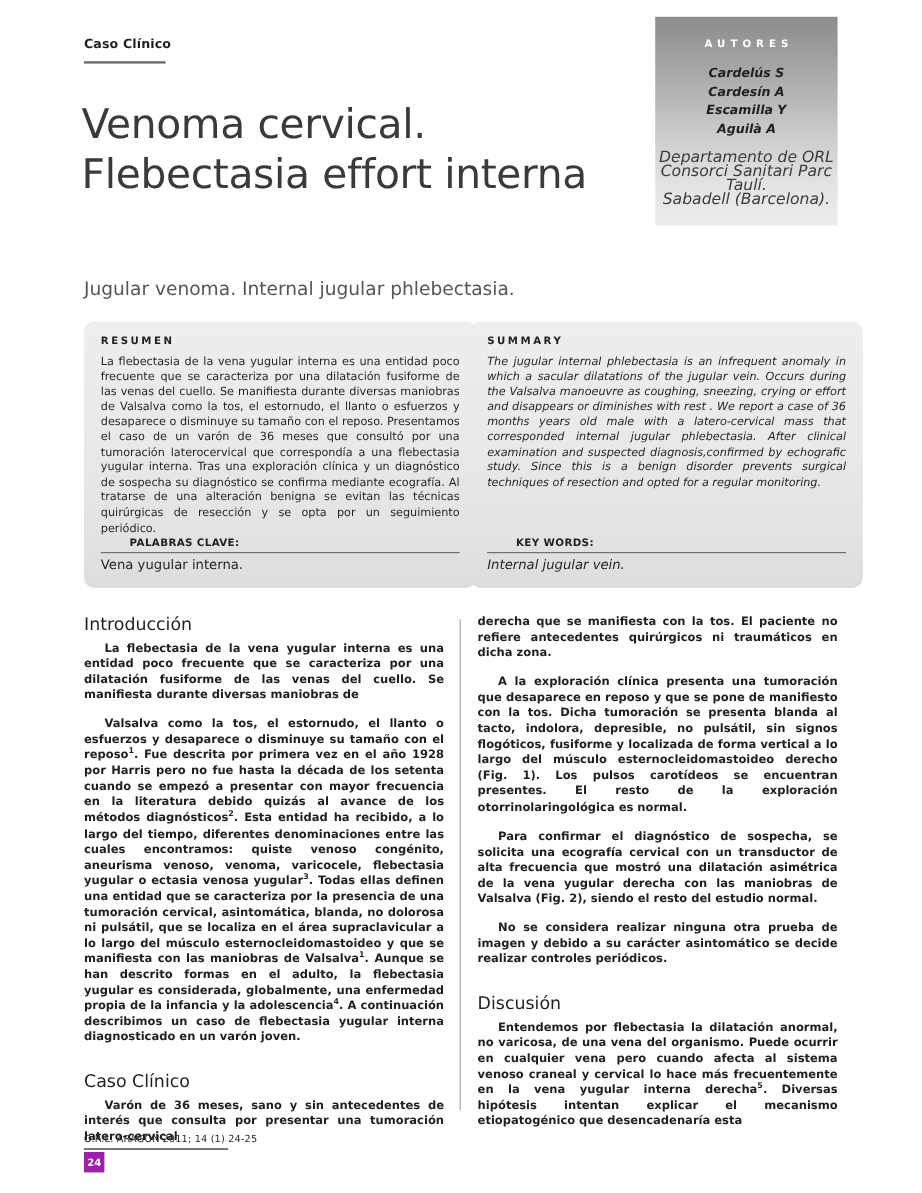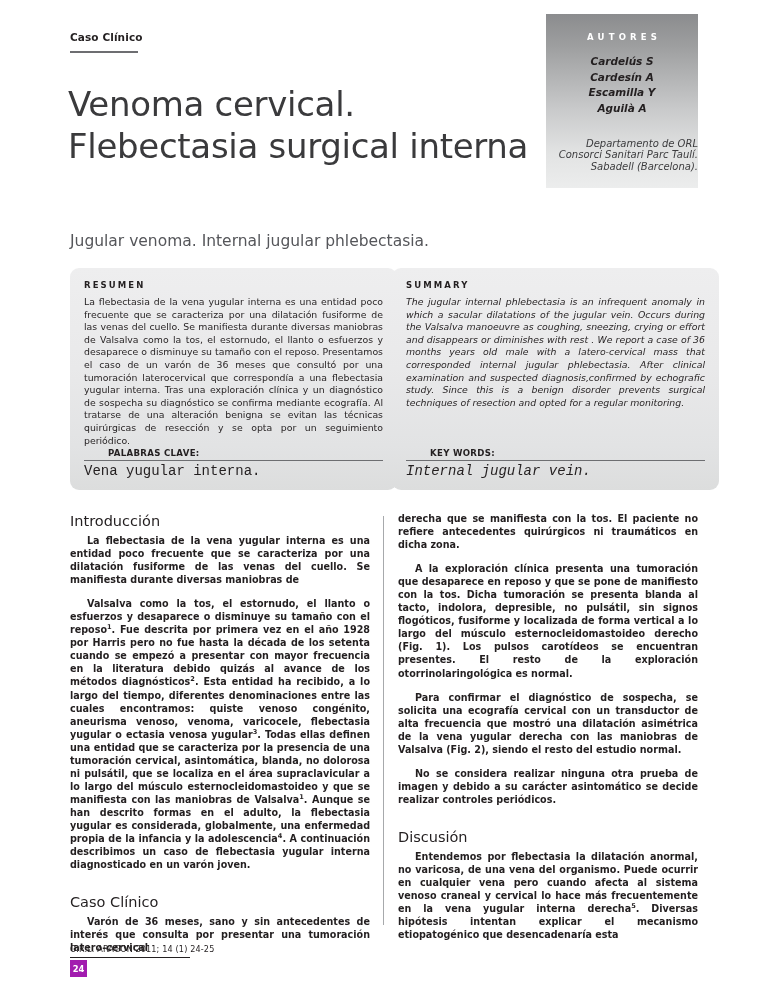--- a/index.html
+++ b/index.html
@@ -90,25 +90,24 @@
     font-weight: bold;
     font-style: italic;
     color: #231f20;
     line-height: 15.5px;
   }
   .authors-dept {
     position: absolute;
     left: 0;
     right: 0;
     bottom: 16px;
-    font-size: 10px;
+    font-size: 13px;
     font-style: italic;
     line-height: 11.5px;
     color: #3b3b3d;
-    text-align: right;
   }
 
   
   .abs-box {
     position: absolute;
     top: 268px;
     width: 327px;
     height: 222px;
     background: linear-gradient(to bottom, #eeeeef 0%, #e9e9ea 45%, #e2e3e4 80%, #dcdddd 100%);
     border-radius: 9px;
@@ -146,24 +145,23 @@
     color: #231f20;
     padding-bottom: 2px;
     padding-left: 24px;
   }
   .kw-rule {
     height: 1.4px;
     background: #6d6e71;
     margin-bottom: 4px;
   }
   .kw-value {
-    font-size: 14px;
+    font-size: 11px;
     line-height: 12px;
     color: #231f20;
-    font-family: Liberation Mono, monospace;
   }
   .kw-value.italic { font-style: italic; }
 
   
   .col {
     position: absolute;
     top: 512px;
     width: 300px;
   }
   .col.left  { left: 70px; }
@@ -235,21 +233,21 @@
   }
 </style>
 </head>
 <body>
 
 <div class="page">
 
   <div class="kicker">Caso Clínico</div>
   <div class="kicker-rule"></div>
 
-  <h1 class="title">Venoma cervical. Flebectasia surgical interna</h1>
+  <h1 class="title">Venoma cervical. Flebectasia effort interna</h1>
   <div class="subtitle">Jugular venoma. Internal jugular phlebectasia.</div>
 
   <div class="authors-box">
     <div class="authors-heading">AUTORES</div>
     <div class="author-name">Cardelús S</div>
     <div class="author-name">Cardesín A</div>
     <div class="author-name">Escamilla Y</div>
     <div class="author-name">Aguilà A</div>
     <div class="authors-dept" style="white-space: pre-line;">Departamento de ORL
 Consorci Sanitari Parc Taulí.

